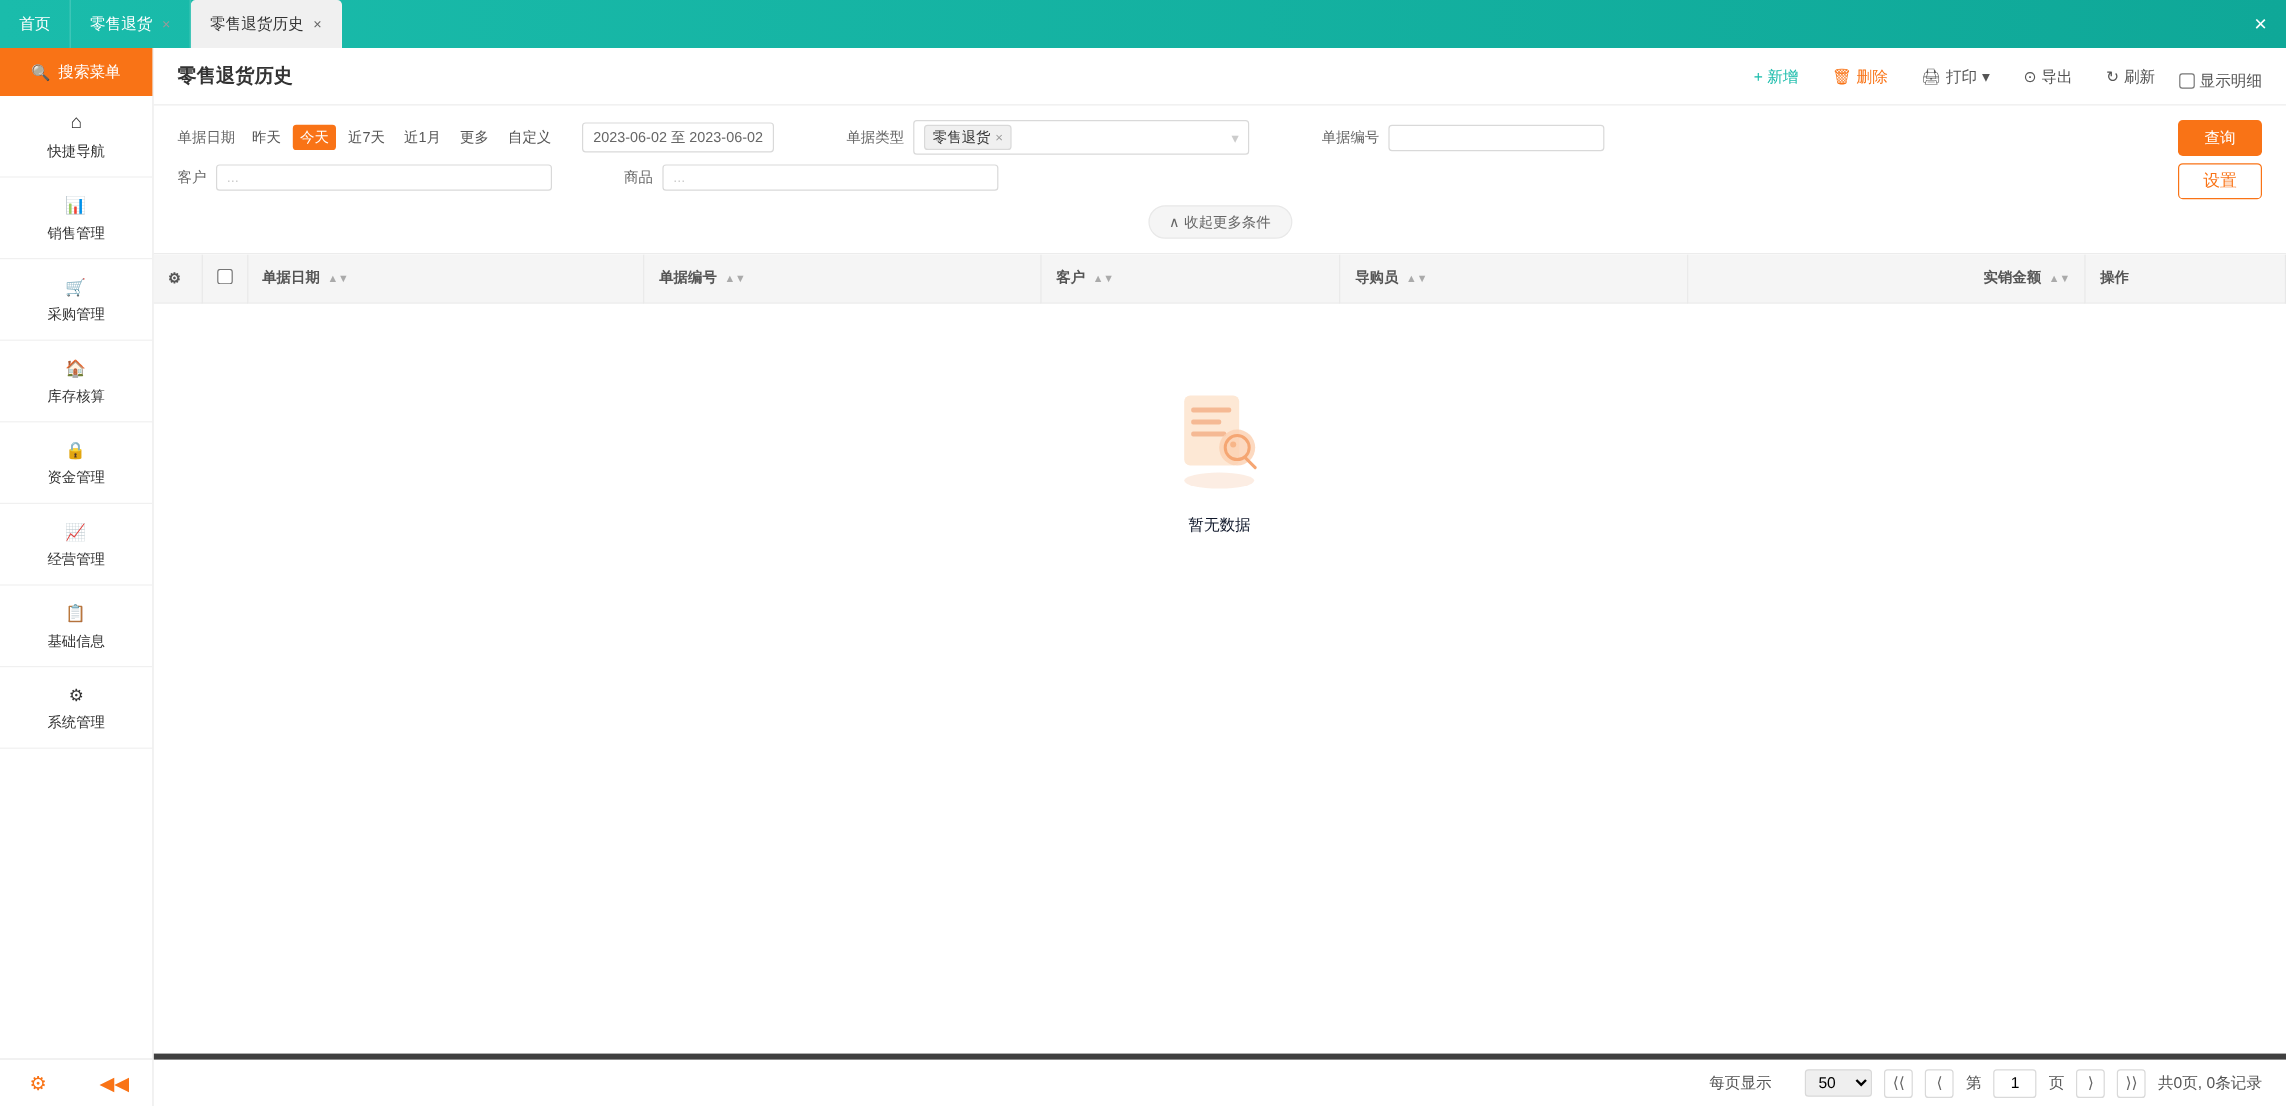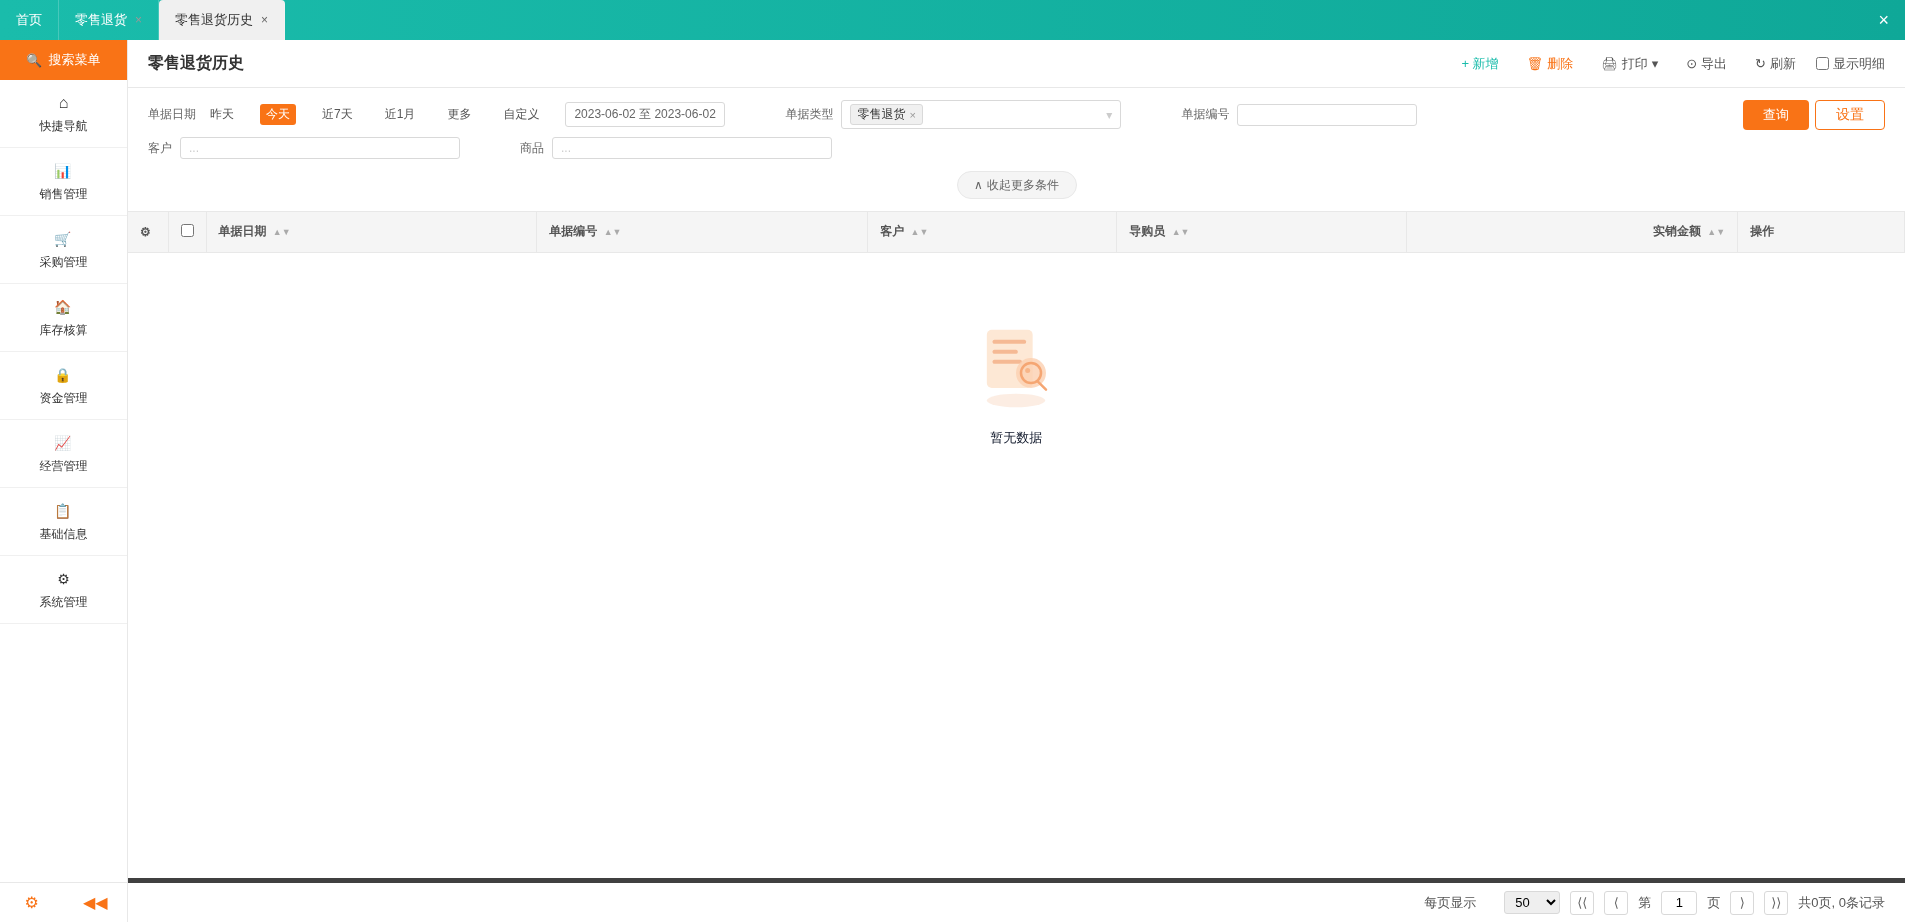--- a/index.html
+++ b/index.html
@@ -131,21 +131,21 @@
       padding: 0 20px;
       justify-content: space-between;
     }
     .page-title {
       font-size: 16px;
       font-weight: bold;
       color: #333;
     }
     .header-actions {
       display: flex;
-      align-items: center;
+      align-items: flex-end;
       gap: 12px;
     }
     .action-btn {
       display: flex;
       align-items: center;
       gap: 4px;
       font-size: 13px;
       color: #555;
       cursor: pointer;
       padding: 4px 8px;
@@ -180,21 +180,21 @@
       gap: 8px;
     }
     .filter-label {
       font-size: 12px;
       color: #666;
       white-space: nowrap;
     }
     .date-filters {
       display: flex;
       align-items: center;
-      gap: 20px;
+      gap: 4px;
     }
     .date-btn {
       font-size: 12px;
       color: #555;
       cursor: pointer;
       padding: 2px 6px;
       border-radius: 3px;
     }
     .date-btn.active {
       background: #f97316;
@@ -269,21 +269,21 @@
       background: #fff;
       color: #f97316;
       border: 1px solid #f97316;
       border-radius: 4px;
       padding: 5px 20px;
       font-size: 14px;
       cursor: pointer;
     }
     .query-set-btns {
       display: flex;
-      flex-direction: row;
+      flex-direction: column;
       gap: 6px;
       margin-left: auto;
     }
 
     
     .table-area {
       flex: 1;
       overflow: auto;
       background: #fff;
     }

